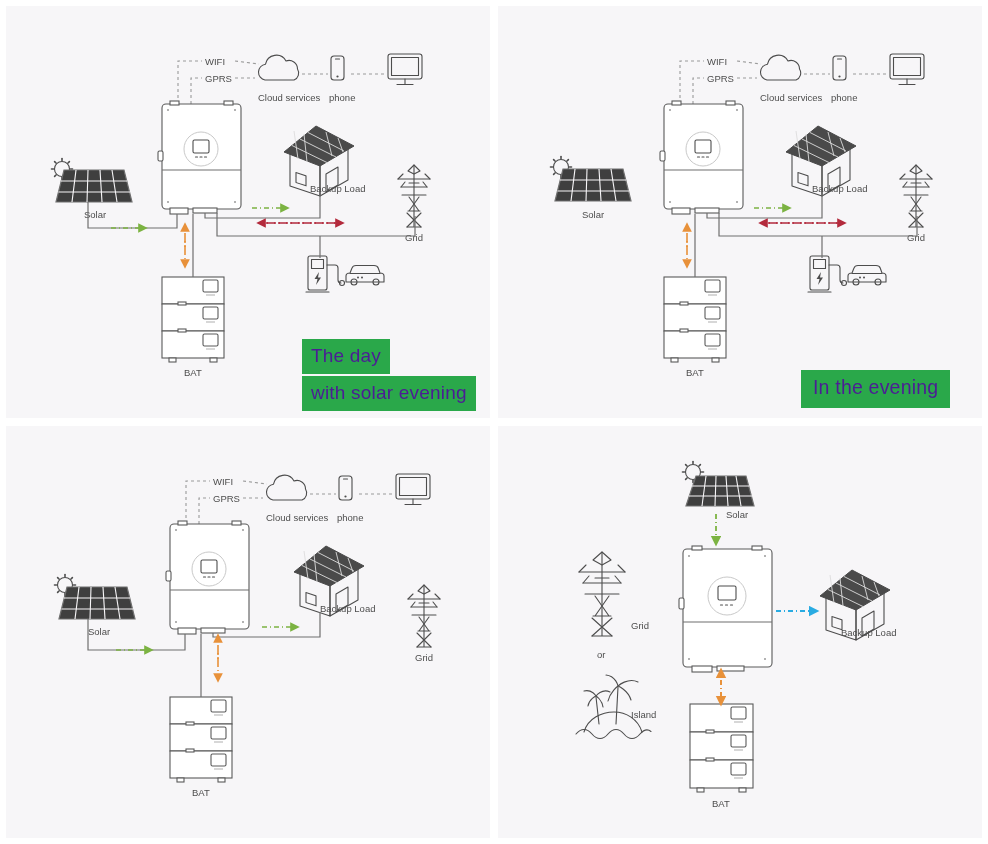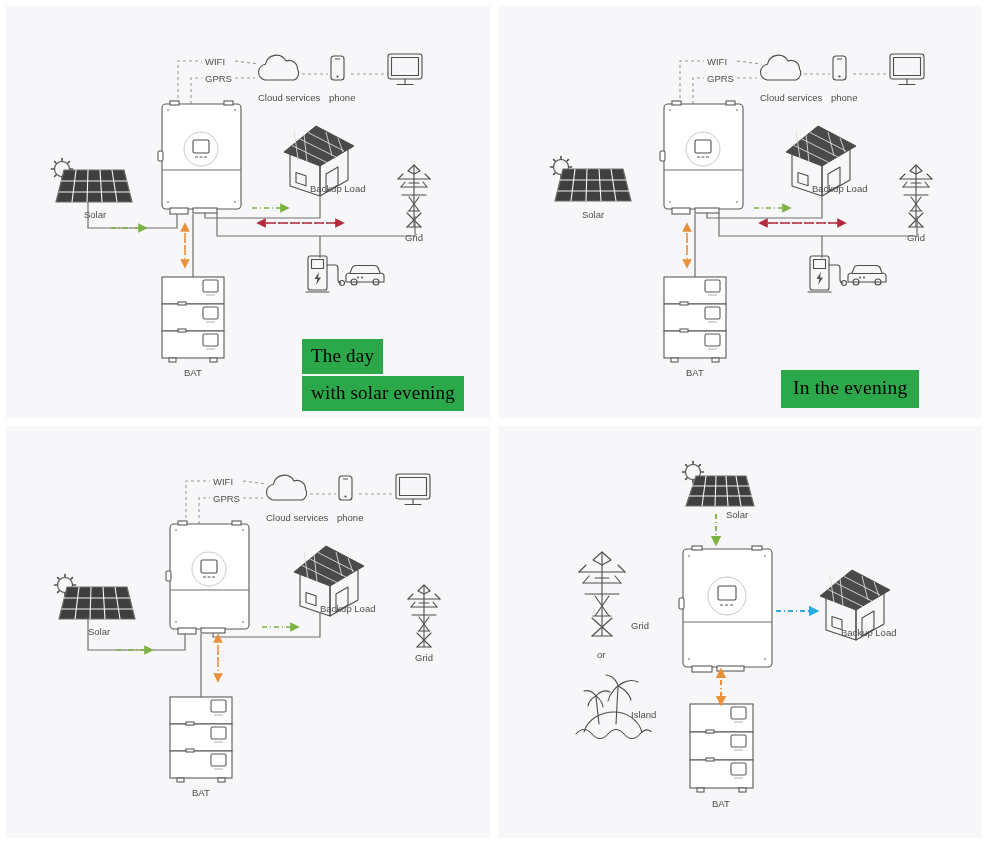--- a/index.html
+++ b/index.html
@@ -23,32 +23,31 @@
   .p1{margin:6px 4px 4px 6px;}
   .p2{margin:6px 6px 4px 4px;}
   .p3{margin:4px 4px 6px 6px;}
   .p4{margin:4px 6px 6px 4px;}
   .svgwrap{position:absolute;inset:0;}
   svg.scene{width:100%;height:100%;display:block;}
 
   
   .badge-group{position:absolute;display:flex;flex-direction:column;align-items:flex-start;}
   .badge{
-    background:#2aa84a;color:#000000;
+    background:#2aa84a;color:#4c1d95;
     font-size:19px;line-height:1;
     padding:7px 9px 9px 9px;
     letter-spacing:.2px;
     white-space:nowrap;
     font-weight:400;
-    font-family:Liberation Serif, serif;
   }
   .badge + .badge{margin-top:2px;}
   .bg-p1{left:296px;top:333px;}
   .bg-p2{left:283px;top:364px;}
-  .badge.one{font-size:19.5px;padding:8px 12px 10px 12px;}
+  .badge.one{font-size:19.5px;padding:8px 12px 10px 12px;margin-left:20px;}
 
   
   .lbl{font-family:"Liberation Sans","DejaVu Sans",sans-serif;font-size:9.5px;fill:#4d4d4d;}
   .wire{stroke:#6f6f6f;stroke-width:1.2;fill:none;}
   .dashline{stroke:#9a9a9a;stroke-width:1.1;fill:none;stroke-dasharray:3 3;}
   .ico{stroke:#4d4d4d;stroke-width:1.1;fill:none;stroke-linecap:round;stroke-linejoin:round;}
   .ico-f{fill:#4d4d4d;stroke:none;}
   .invbody{fill:#ffffff;stroke:#5a5a5a;stroke-width:1.1;}
   .batbody{fill:#ffffff;stroke:#5a5a5a;stroke-width:1.1;}
   .arrow-g{stroke:#7cb342;}

